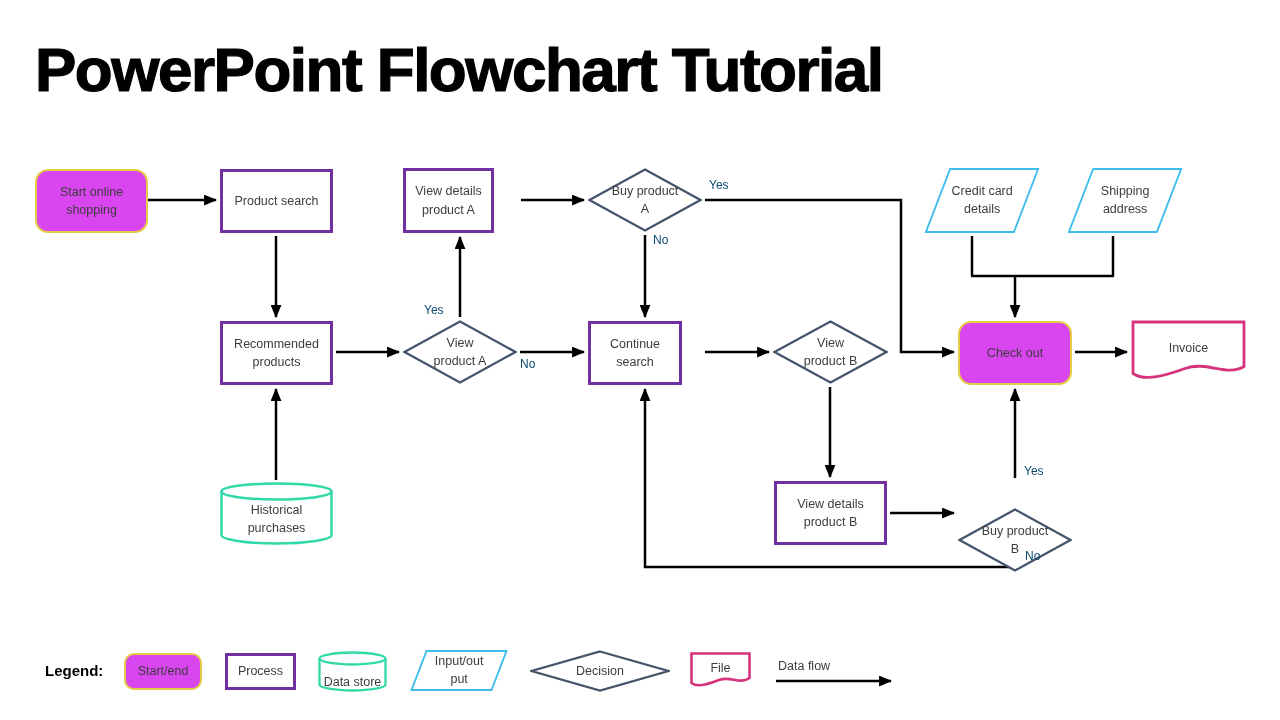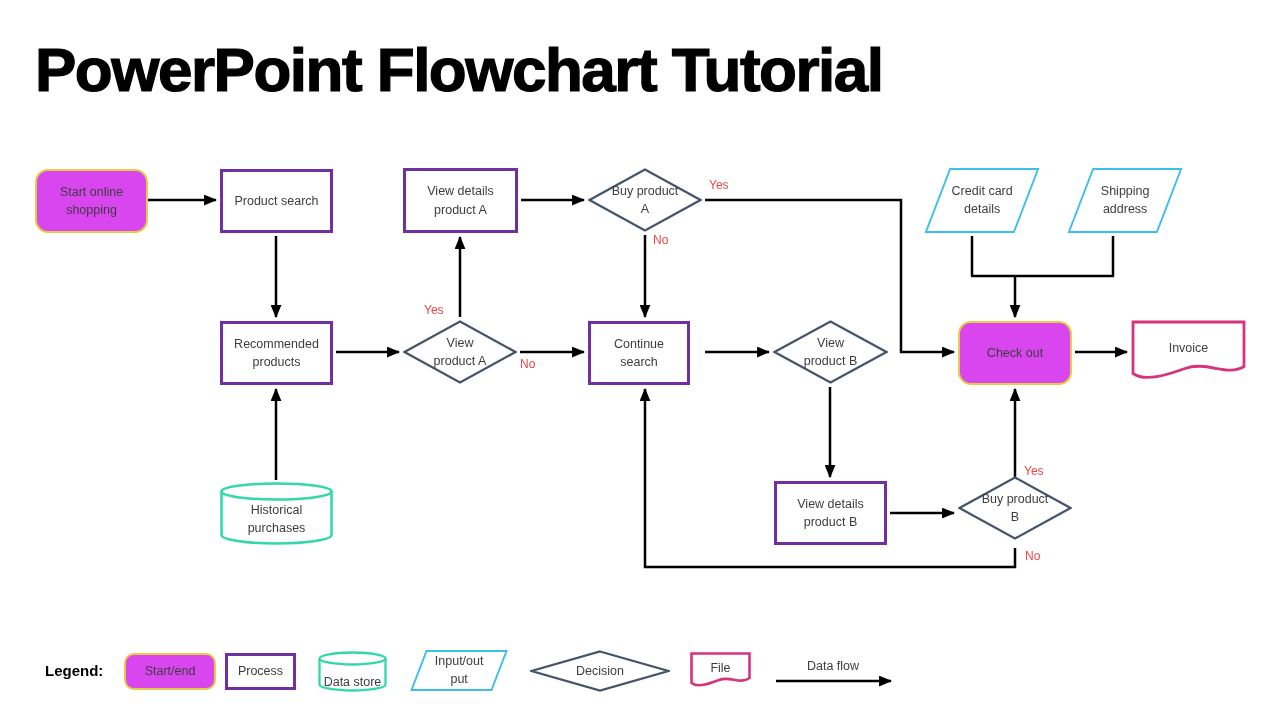--- a/index.html
+++ b/index.html
@@ -21,24 +21,24 @@
   }
   .node .label{position:relative;z-index:1;padding:0 5px;}
   .rect{background:#fff;border:3px solid #7030A0;}
   .rounded{background:#d946ef;border:2.5px solid #E3CD44;border-radius:13px;}
   .para{background:#fff;border:2.5px solid #3FBEEE;transform:skewX(-21deg);}
   .para .label{transform:skewX(21deg);}
   .shape-svg{position:absolute;left:0;top:0;width:100%;height:100%;}
   .dia .label{max-width:68px;}
   .cyl .label{margin-top:11px;}
   .file .label{margin-top:-8px;}
-  .edge-label{position:absolute;font-size:12px;color:#ef4444;}
+  .edge-label{position:absolute;font-size:12px;color:#0c4a6e;}
   .legend-label{position:absolute;font-size:15px;font-weight:bold;color:#000;}
   .legend .node{font-size:12.5px;}
-  .dataflow-label{position:absolute;font-size:12.5px;color:#3d3d3d;width:110px;text-align:center;}
+  .dataflow-label{position:absolute;font-size:12.5px;color:#3d3d3d;width:110px;text-align:left;}
 </style>
 </head>
 <body>
 
 <div class="slide">
 
   <h1 class="title">PowerPoint Flowchart Tutorial</h1>
 
   <svg class="wires">
     <defs>
@@ -71,21 +71,21 @@
   </svg>
 
   <div class="node rounded" style="left:35px;top:169px;width:113px;height:64px">
     <span class="label">Start online shopping</span>
   </div>
 
   <div class="node rect" style="left:220px;top:169px;width:113px;height:64px">
     <span class="label">Product search</span>
   </div>
 
-  <div class="node rect" style="left:403px;top:168px;width:115px;height:65px">
+  <div class="node rect" style="left:403px;top:168px;width:91px;height:65px">
     <span class="label">View details product A</span>
   </div>
 
   <div class="node dia" style="left:588px;top:168px;width:114px;height:64px">
     <svg class="shape-svg" viewBox="0 0 114 64" preserveAspectRatio="none">
       <polygon points="57,1.5 112.5,32 57,62.5 1.5,32" fill="#fff" stroke="#44546A" stroke-width="2.2"></polygon>
     </svg>
     <span class="label">Buy product A</span>
   </div>
 
@@ -101,21 +101,21 @@
     <span class="label">Recommended products</span>
   </div>
 
   <div class="node dia" style="left:403px;top:320px;width:114px;height:64px">
     <svg class="shape-svg" viewBox="0 0 114 64" preserveAspectRatio="none">
       <polygon points="57,1.5 112.5,32 57,62.5 1.5,32" fill="#fff" stroke="#44546A" stroke-width="2.2"></polygon>
     </svg>
     <span class="label">View product A</span>
   </div>
 
-  <div class="node rect" style="left:588px;top:321px;width:102px;height:64px">
+  <div class="node rect" style="left:588px;top:321px;width:94px;height:64px">
     <span class="label">Continue search</span>
   </div>
 
   <div class="node rounded" style="left:958px;top:321px;width:114px;height:64px">
     <span class="label">Check out</span>
   </div>
 
   <div class="node dia" style="left:773px;top:320px;width:115px;height:64px">
     <svg class="shape-svg" viewBox="0 0 115 64" preserveAspectRatio="none">
       <polygon points="57.5,1.5 113.5,32 57.5,62.5 1.5,32" fill="#fff" stroke="#44546A" stroke-width="2.2"></polygon>
@@ -127,21 +127,21 @@
     <span class="label">View details product B</span>
   </div>
 
   <div class="node file" style="left:1131px;top:320px;width:115px;height:65px">
     <svg class="shape-svg" viewBox="0 0 115 65" preserveAspectRatio="none">
       <path d="M2,2 H113 V46.5 C96,57 76,40.5 54,48.5 C36,55 14,62 2,53.5 Z" fill="#fff" stroke="#D6337F" stroke-width="2.8"></path>
     </svg>
     <span class="label">Invoice</span>
   </div>
 
-  <div class="node dia" style="left:958px;top:476px;width:114px;height:64px">
+  <div class="node dia" style="left:958px;top:508px;width:114px;height:64px">
     <svg class="shape-svg" viewBox="0 0 114 64" preserveAspectRatio="none">
       <polygon points="57,1.5 112.5,32 57,62.5 1.5,32" fill="#fff" stroke="#44546A" stroke-width="2.2"></polygon>
     </svg>
     <span class="label">Buy product B</span>
   </div>
 
   <div class="node cyl" style="left:220px;top:482px;width:113px;height:63px">
     <svg class="shape-svg" viewBox="0 0 113 63" preserveAspectRatio="none">
       <path d="M1.5,9.5 V53 A55,8.5 0 0 0 111.5,53 V9.5" fill="#fff" stroke="#31D9A9" stroke-width="2.5"></path>
       <ellipse cx="56.5" cy="9.5" rx="55" ry="8" fill="#fff" stroke="#31D9A9" stroke-width="2.5"></ellipse>
@@ -152,21 +152,21 @@
   <span class="edge-label" style="left:424px;top:303px">Yes</span>
   <span class="edge-label" style="left:520px;top:357px">No</span>
   <span class="edge-label" style="left:709px;top:178px">Yes</span>
   <span class="edge-label" style="left:653px;top:233px">No</span>
   <span class="edge-label" style="left:1024px;top:464px">Yes</span>
   <span class="edge-label" style="left:1025px;top:549px">No</span>
 
   <div class="legend">
     <span class="legend-label" style="left:45px;top:662px">Legend:</span>
 
-    <div class="node rounded" style="left:124px;top:653px;width:92px;height:37px;border-radius:10px">
+    <div class="node rounded" style="left:124px;top:653px;width:78px;height:37px;border-radius:10px">
       <span class="label">Start/end</span>
     </div>
 
     <div class="node rect" style="left:225px;top:653px;width:71px;height:37px">
       <span class="label">Process</span>
     </div>
 
     <div class="node cyl" style="left:318px;top:651px;width:69px;height:41px">
       <svg class="shape-svg" viewBox="0 0 69 41" preserveAspectRatio="none">
         <path d="M1.5,7.5 V33.5 A33,6 0 0 0 67.5,33.5 V7.5" fill="#fff" stroke="#31D9A9" stroke-width="2.3"></path>

